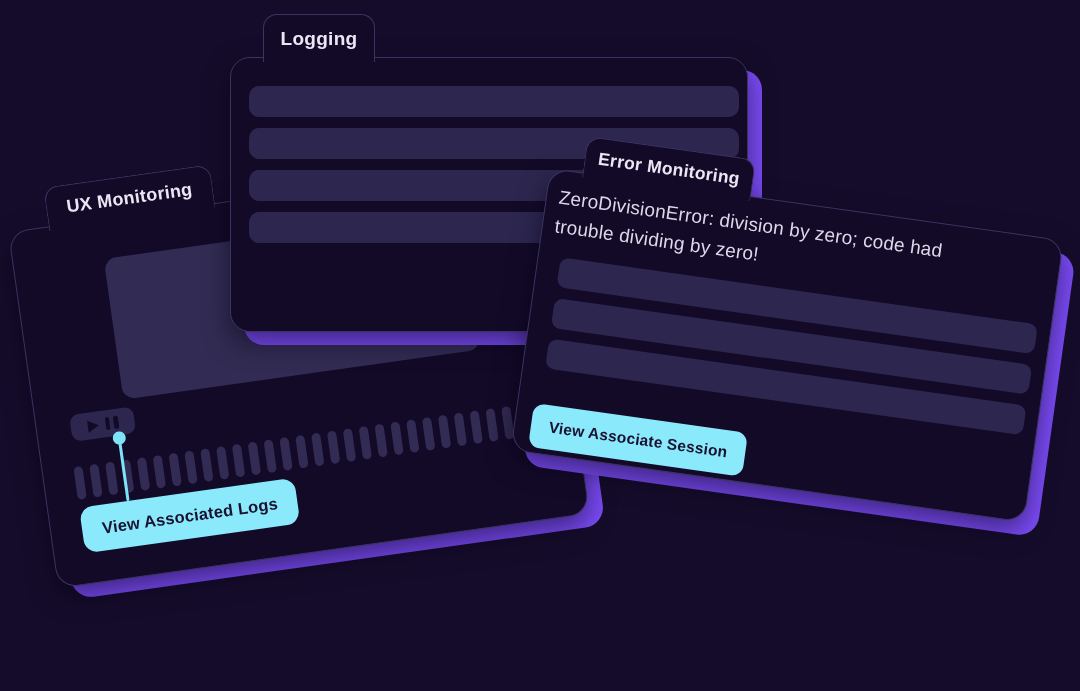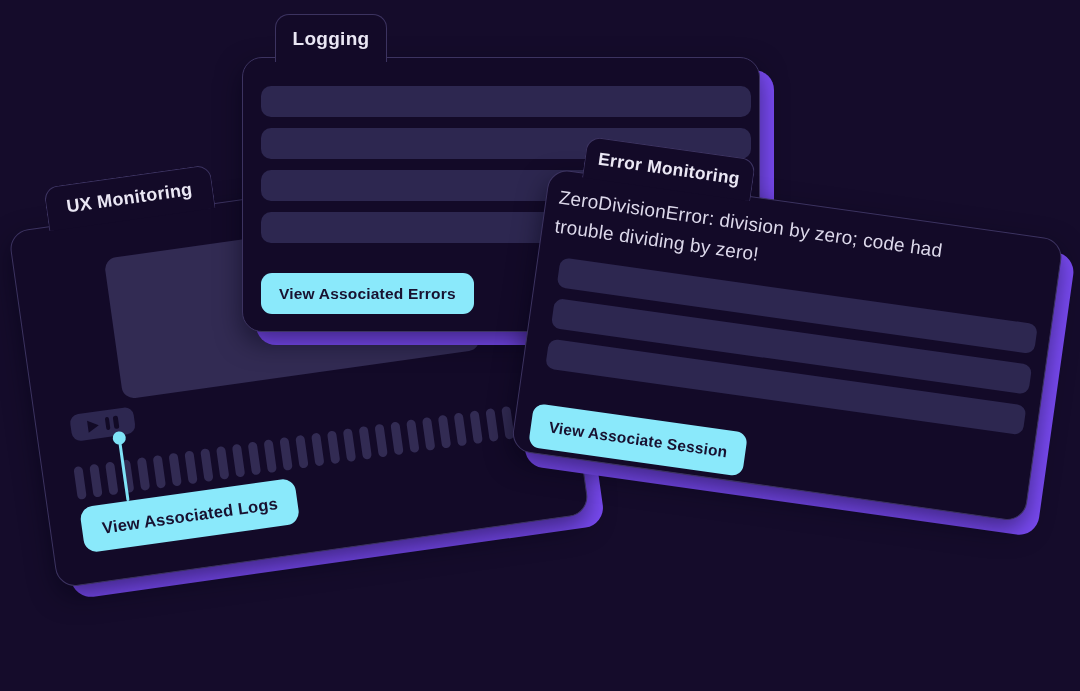--- a/index.html
+++ b/index.html
@@ -47,21 +47,21 @@
     display:inline-flex;align-items:center;justify-content:center;
     background:var(--button-bg,#8ae9fb);
     color:var(--button-text,#181130);
     border:none;border-radius:11px;
     font-family:"Liberation Sans",sans-serif;
     font-weight:700;font-size:15.5px;letter-spacing:.2px;
     padding:0 18px;cursor:pointer;white-space:nowrap;
   }
 
   
-  #logging-group{left:230px;top:57px;width:518px;height:275px;margin-left:12px;}
+  #logging-group{left:230px;top:57px;width:518px;height:275px;}
   #logging-tab{left:32px;top:-44px;width:110px;height:47px;font-size:19px;}
   #logging-rows{position:absolute;left:18px;top:28px;width:490px;}
   #logging-cta{left:18px;top:215px;height:41px;}
 
   
   #ux-group{left:8px;top:232px;width:537px;height:360px;transform:rotate(-8deg);transform-origin:0 0;}
   #ux-tab{left:40px;top:-40px;width:166px;height:43px;font-size:18px;}
   .video-placeholder{
     position:absolute;left:90px;top:39px;width:361px;height:142px;
     border-radius:12px;background:var(--placeholder,#322b53);
@@ -168,21 +168,20 @@
     <div class="card">
       <div class="tab" id="logging-tab">
         <span>Logging</span>
       </div>
       <div id="logging-rows">
           <div class="skeleton-row"></div>
           <div class="skeleton-row"></div>
           <div class="skeleton-row"></div>
           <div class="skeleton-row"></div>
         </div>
-      <button class="cta" id="logging-cta">View Associated Errors</button>
     </div>
   </div>
 
   <div class="group" id="error-group">
     <div class="card-shadow"></div>
     <div class="card">
       <div class="tab" id="error-tab">
         <span>Error Monitoring</span>
       </div>
       <div class="error-message">

